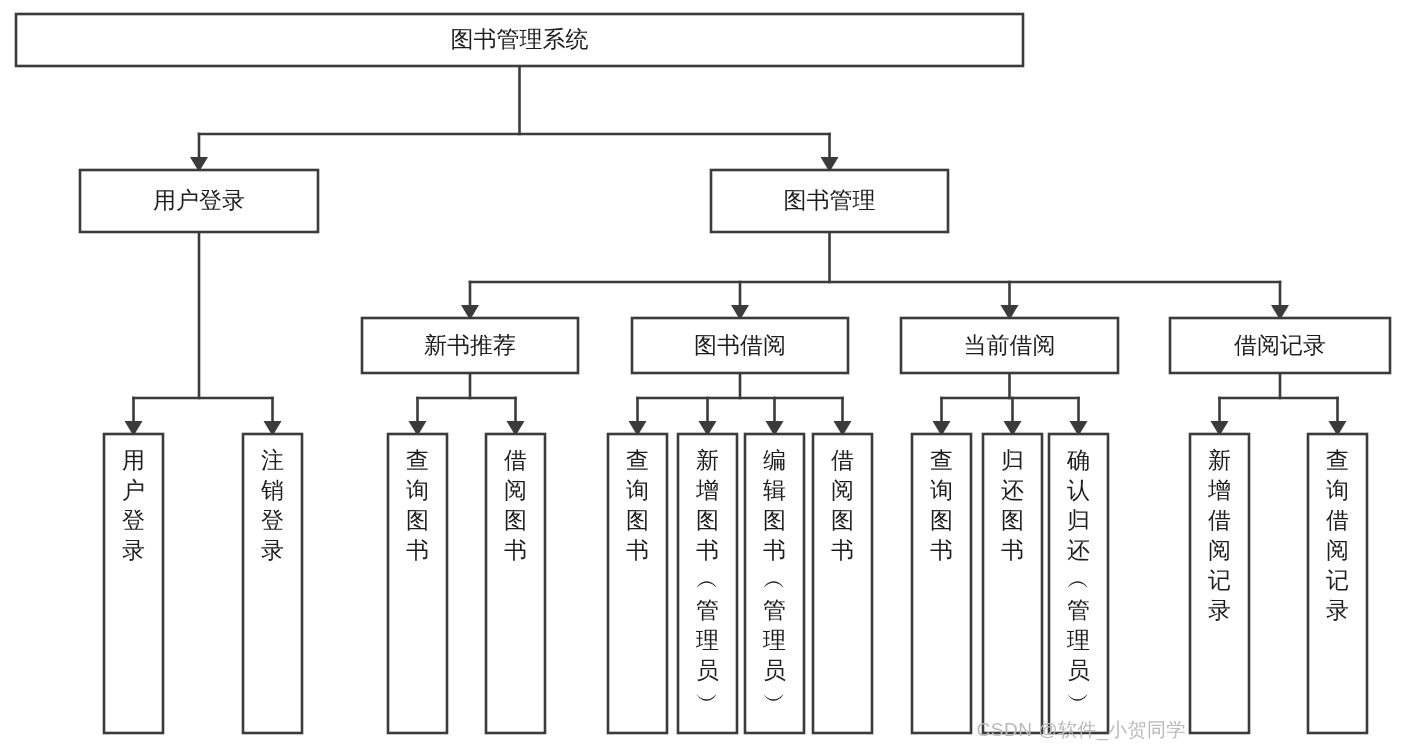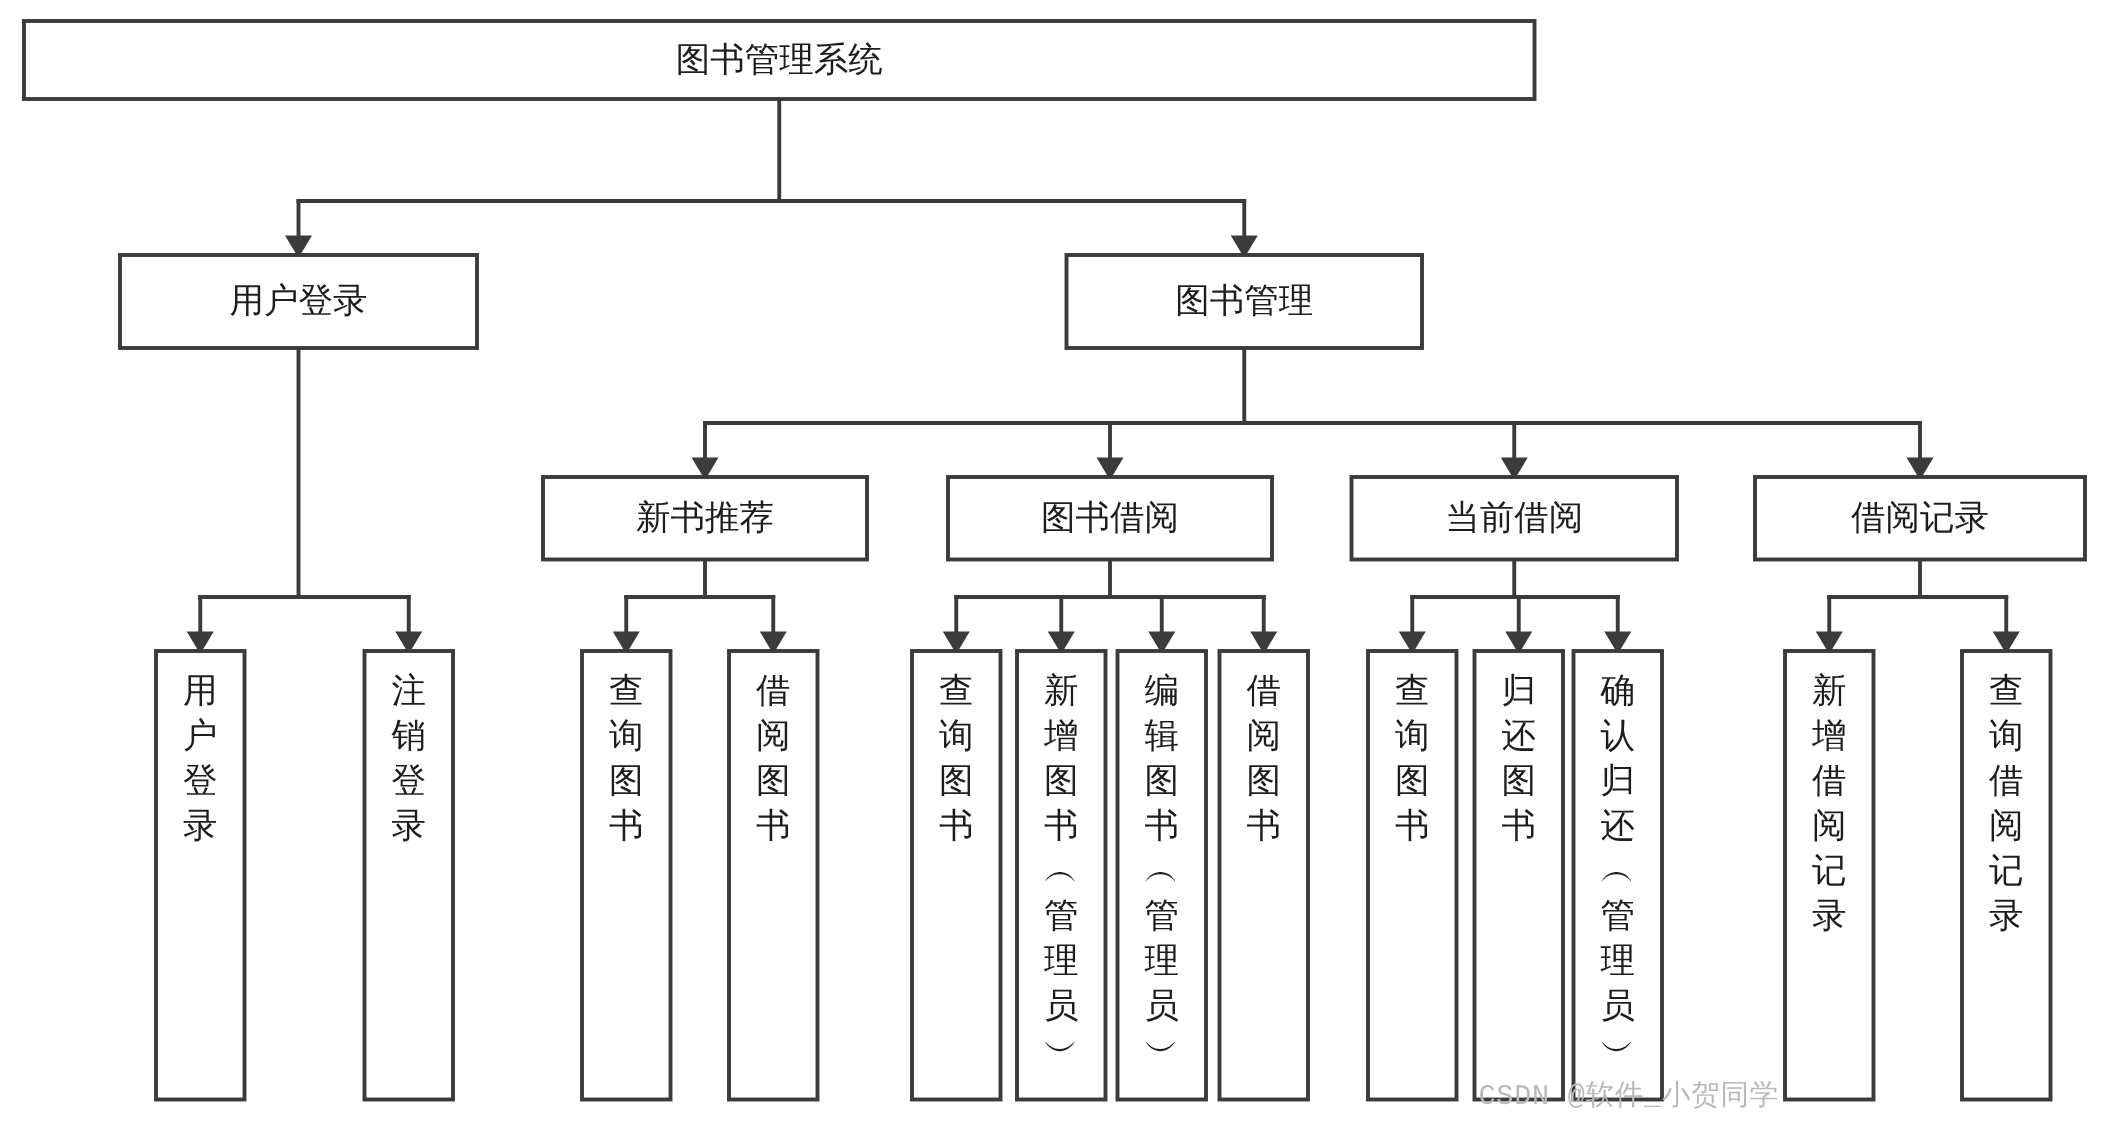--- a/index.html
+++ b/index.html
@@ -52,21 +52,21 @@
   text.node-label-vertical {
     fill: #1d1d1d;
     font-family: "Liberation Sans", "DejaVu Sans", sans-serif;
     font-size: 23px;
     text-anchor: middle;
   }
   .watermark {
     position: absolute;
     right: 8px;
     bottom: 4px;
-    font-family: Liberation Mono, monospace;
+    font-family: Liberation Sans, sans-serif;
     font-size: 19px;
     color: #b9b9b9;
     letter-spacing: 0.5px;
     white-space: nowrap;
     user-select: none;
   }
 </style>
 </head>
 <body>
 

